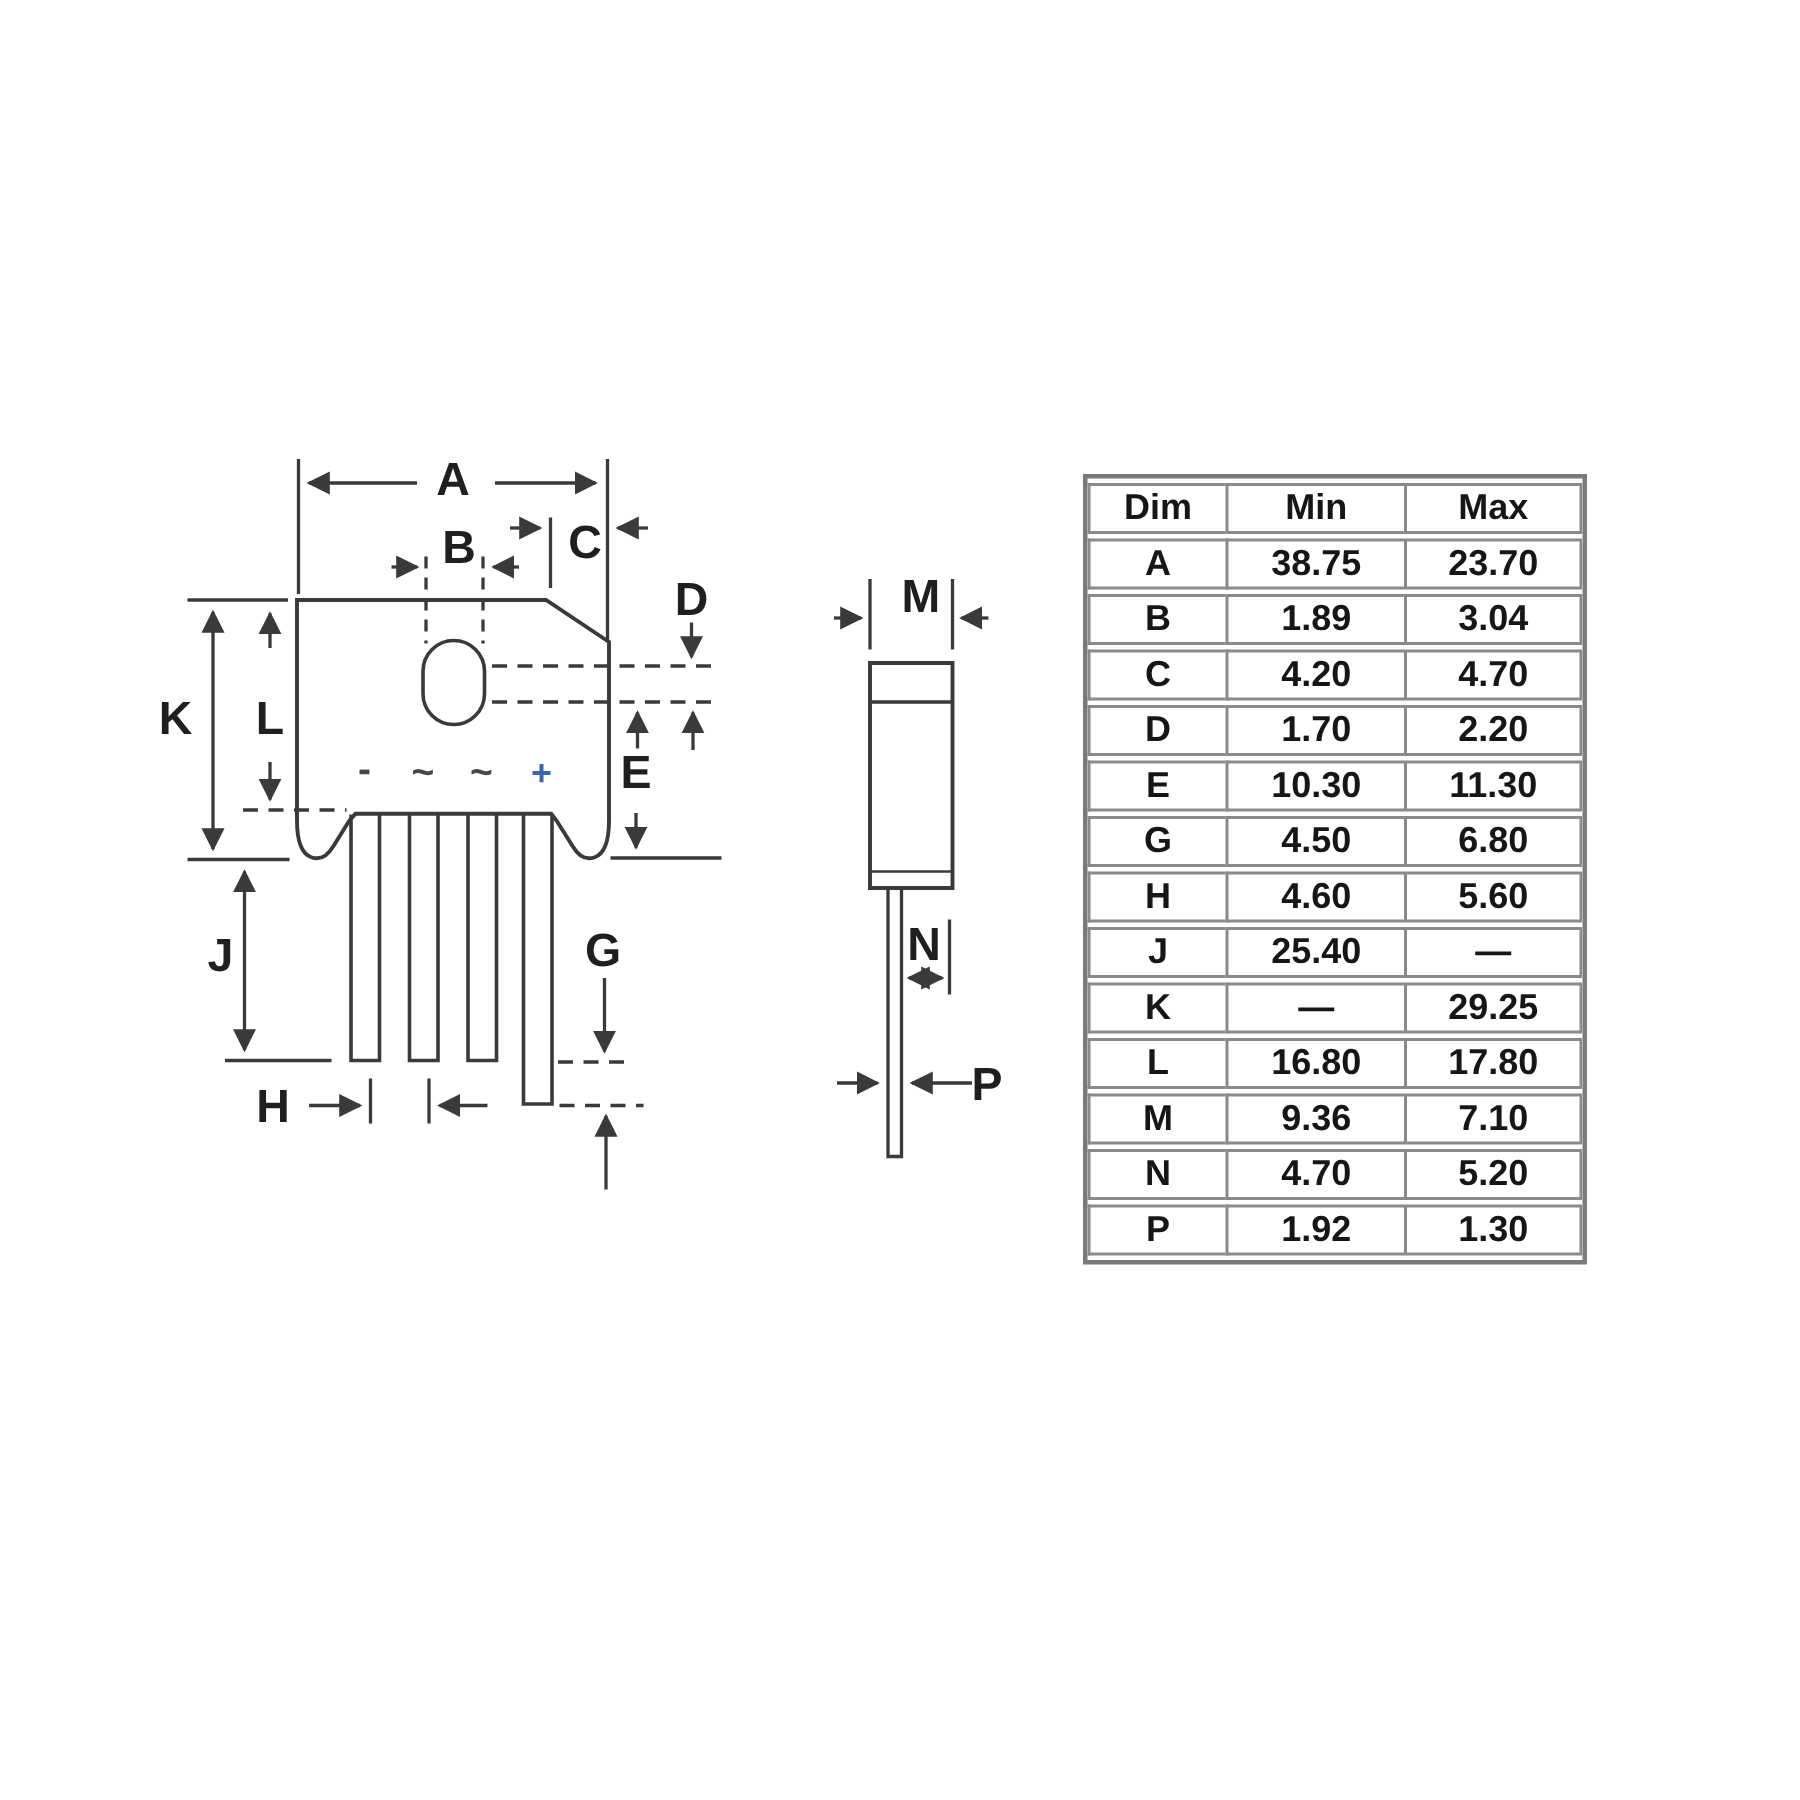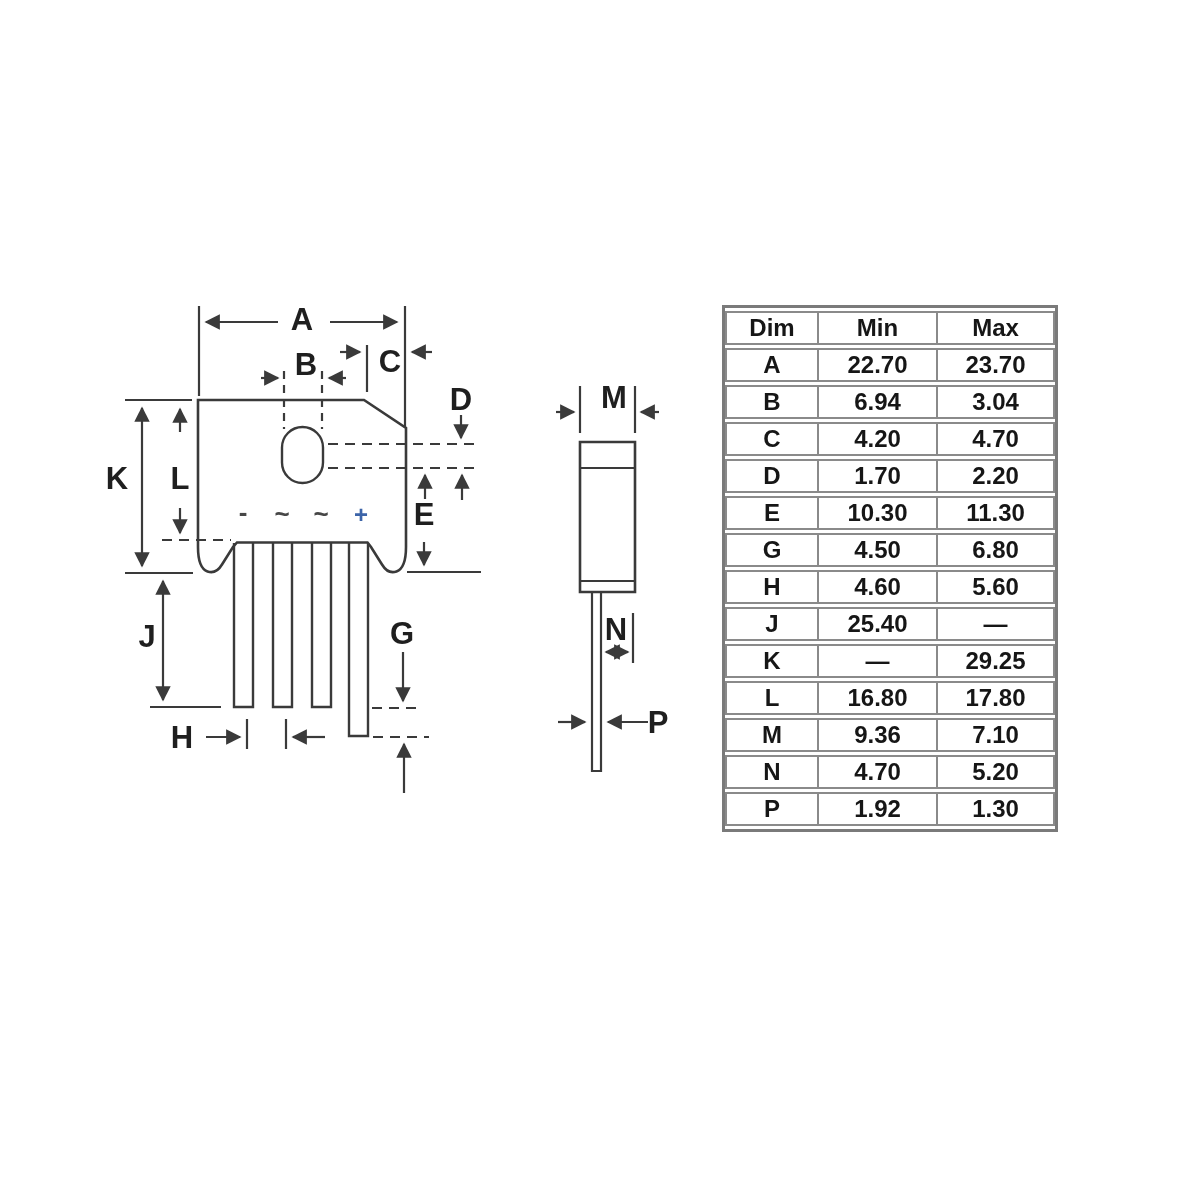--- a/index.html
+++ b/index.html
@@ -11,21 +11,21 @@
   svg text{
     font-family:"Liberation Sans",sans-serif;
     font-weight:bold;
     fill:#1f1f1f;
   }
   .dim-letter{font-size:31px;}
   .mark{font-size:26px;fill:#474747;}
   .mark-plus{font-size:24px;fill:#3c64a8;}
 
   .table-wrap{
-    position:absolute;left:722px;top:305px;width:336px;
+    position:absolute;left:722px;top:316px;width:336px;
     border:3px solid #7a7a7a;background:#ffffff;box-sizing:border-box;
   }
   table.dim-table{
     width:100%;
     border-collapse:separate;
     border-spacing:0 3px;
     table-layout:fixed;
   }
   table.dim-table td{
     height:30px;
@@ -176,26 +176,26 @@
           <col style="width:119px">
         </colgroup>
       <tbody>
           <tr>
         <td>Dim</td>
         <td>Min</td>
         <td>Max</td>
       </tr>
       <tr>
         <td>A</td>
-        <td>22.70</td>
+        <td>38.75</td>
         <td>23.70</td>
       </tr>
       <tr>
         <td>B</td>
-        <td>6.94</td>
+        <td>1.89</td>
         <td>3.04</td>
       </tr>
       <tr>
         <td>C</td>
         <td>4.20</td>
         <td>4.70</td>
       </tr>
       <tr>
         <td>D</td>
         <td>1.70</td>

